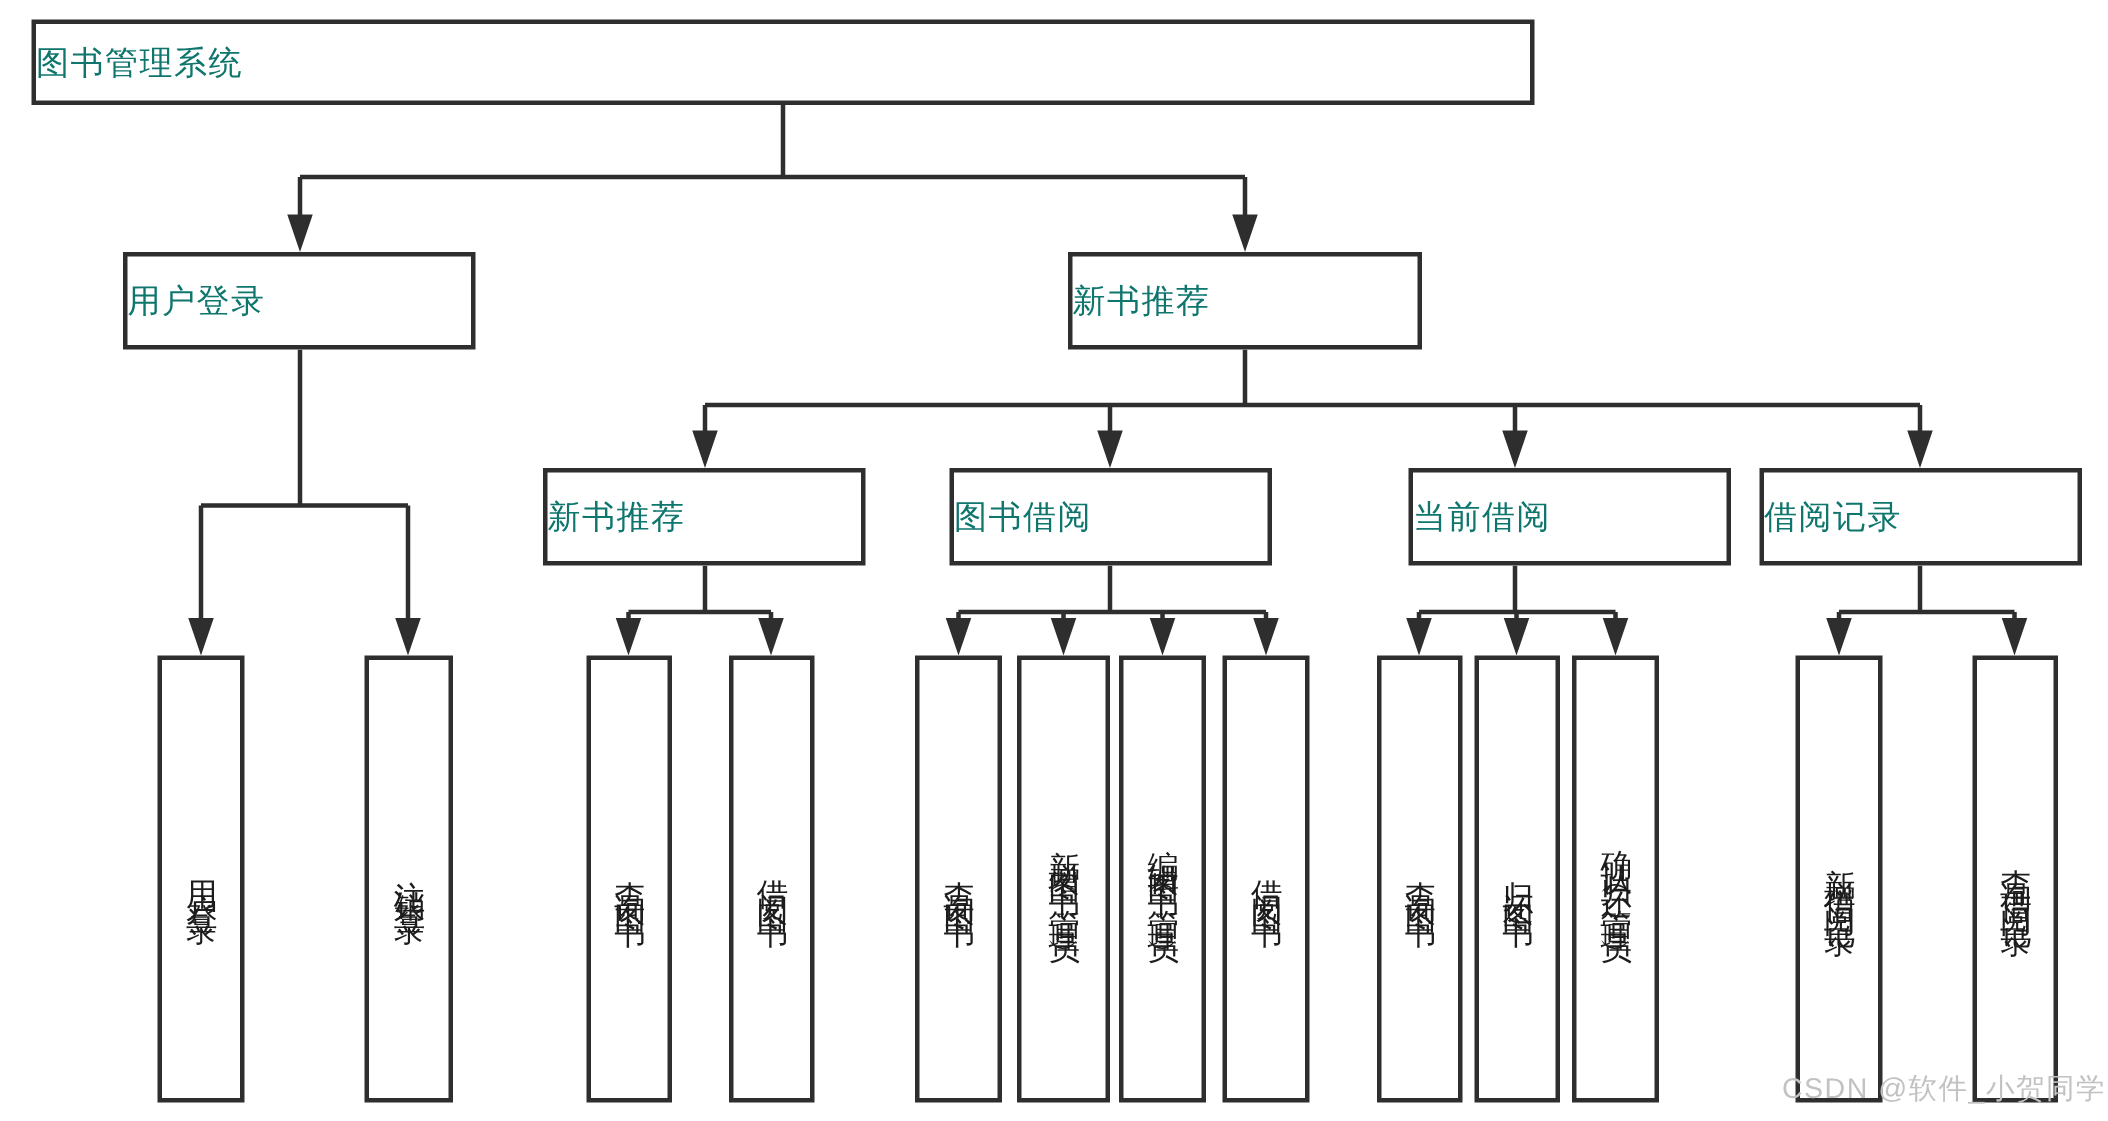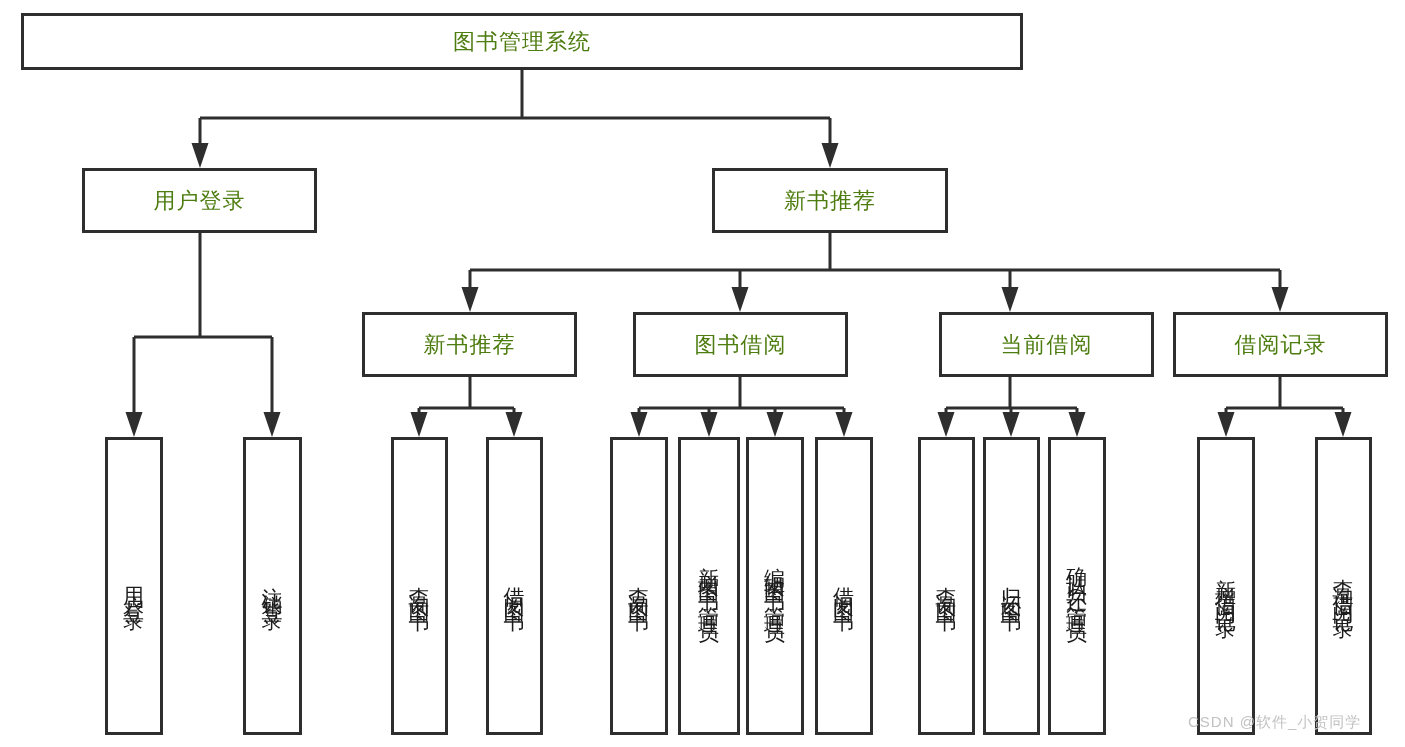--- a/index.html
+++ b/index.html
@@ -6,22 +6,22 @@
   .canvas{
     position:relative;
     width:1405px;height:747px;
     background:#ffffff;
     font-family:"Liberation Sans","DejaVu Sans",sans-serif;
     overflow:hidden;
   }
   .hbox{
     position:absolute;box-sizing:border-box;
     border:3px solid #2e2e2e;background:#ffffff;
-    display:flex;align-items:center;justify-content:center;
-    font-size:22px;color:#4d7c0f;letter-spacing:1px;
+    display:flex;align-items:center;
+    font-size:22px;color:#0f766e;letter-spacing:1px;
     z-index:2;
   }
   .vbox{
     position:absolute;box-sizing:border-box;
     border:3px solid #2e2e2e;background:#ffffff;
     display:flex;align-items:center;justify-content:center;
     z-index:2;
   }
   .vtext{
     writing-mode:vertical-rl;
@@ -29,21 +29,21 @@
     font-size:21px;color:#1c1c1c;
     letter-spacing:8px;line-height:1;
   }
   .connectors{
     position:absolute;left:0;top:0;z-index:1;
   }
   .connectors path.line{fill:none;stroke:#2e2e2e;stroke-width:3;}
   .connectors path.arrow{fill:#2e2e2e;stroke:none;}
   .watermark{
     position:absolute;left:1188px;top:713px;
-    font-size:15px;color:#c2c2c2;letter-spacing:1px;
+    font-size:19px;color:#c2c2c2;letter-spacing:1px;
     z-index:3;white-space:nowrap;
   }
 </style>
 </head>
 <body>
 
 <div class="canvas">
 
   <svg class="connectors" width="1405" height="747" viewBox="0 0 1405 747">
     <path class="line" d="M522 70 V118 M200 118 H830 M200 118 V150 M830 118 V150"></path>

